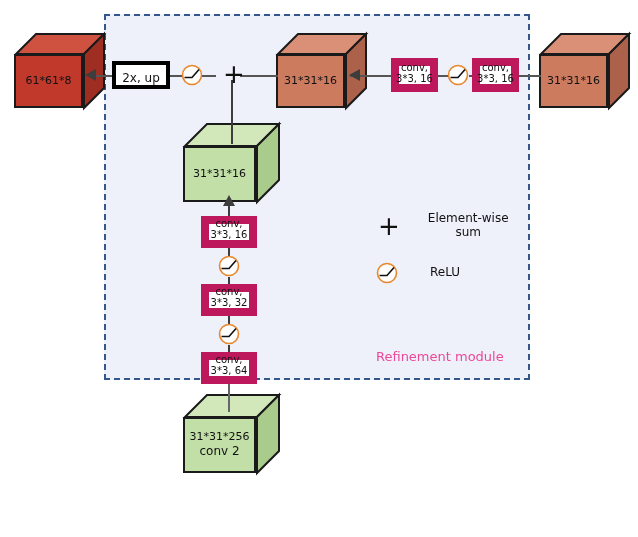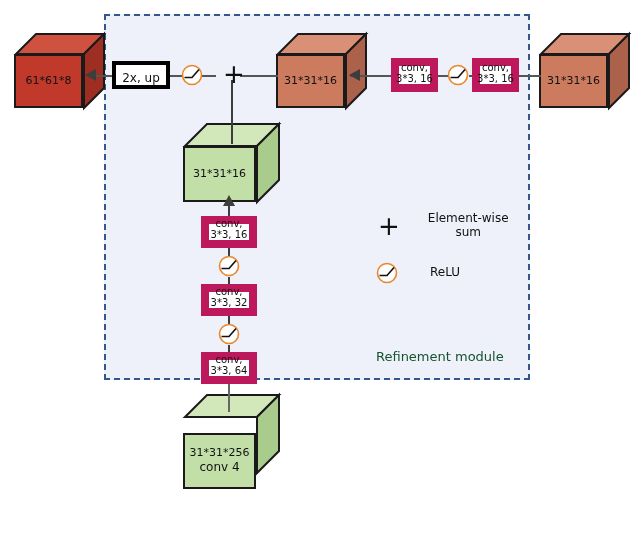--- a/index.html
+++ b/index.html
@@ -123,21 +123,21 @@
   }
   .legend-text {
     font-size: 12px;
     color: #111;
     text-align: center;
     line-height: 1.15;
   }
   .module-caption {
     position: absolute;
     font-size: 13px;
-    color: #14532d;
+    color: #ec4899;
     white-space: nowrap;
     text-align: center;
   }
 
   
   .fig-caption {
     position: absolute;
     left: 0; top: 484px;
     width: 638px;
     text-align: center;
@@ -198,23 +198,23 @@
     <div class="face" style="top:24px; width:73px; height:56px; background:#c3dfa8; font-size:11px;">
       <span class="label-line">31*31*16</span>
     </div>
   </div>
 
   <div class="cube" style="left:183px; top:393px; width:98px; height:82px;">
     <svg width="98" height="82">
       <polygon points="2,24 24,2 96,2 74,24" fill="#d2e8ba" stroke="#1a1a1a" stroke-width="2"></polygon>
       <polygon points="74,24 96,2 96,58 74,80" fill="#a9cb8c" stroke="#1a1a1a" stroke-width="2"></polygon>
     </svg>
-    <div class="face" style="top:24px; width:73px; height:56px; background:#c3dfa8; font-size:11px;margin-top:16px;">
+    <div class="face" style="top:24px; width:73px; height:56px; background:#c3dfa8; font-size:11px;">
       <span class="label-line">31*31*256</span>
-      <span class="label-line" style="font-size:12px; margin-top:2px;">conv 4</span>
+      <span class="label-line" style="font-size:12px; margin-top:2px;">conv 2</span>
     </div>
   </div>
 
   <div class="conn h" style="left:519px; top:75px; width:22px;"></div>
 
   <div class="conn h" style="left:469px; top:75px; width:12px;"></div>
 
   <div class="conn h" style="left:438px; top:75px; width:12px;"></div>
 
   <div class="conn h" style="left:350px; top:75px; width:41px;"></div>

